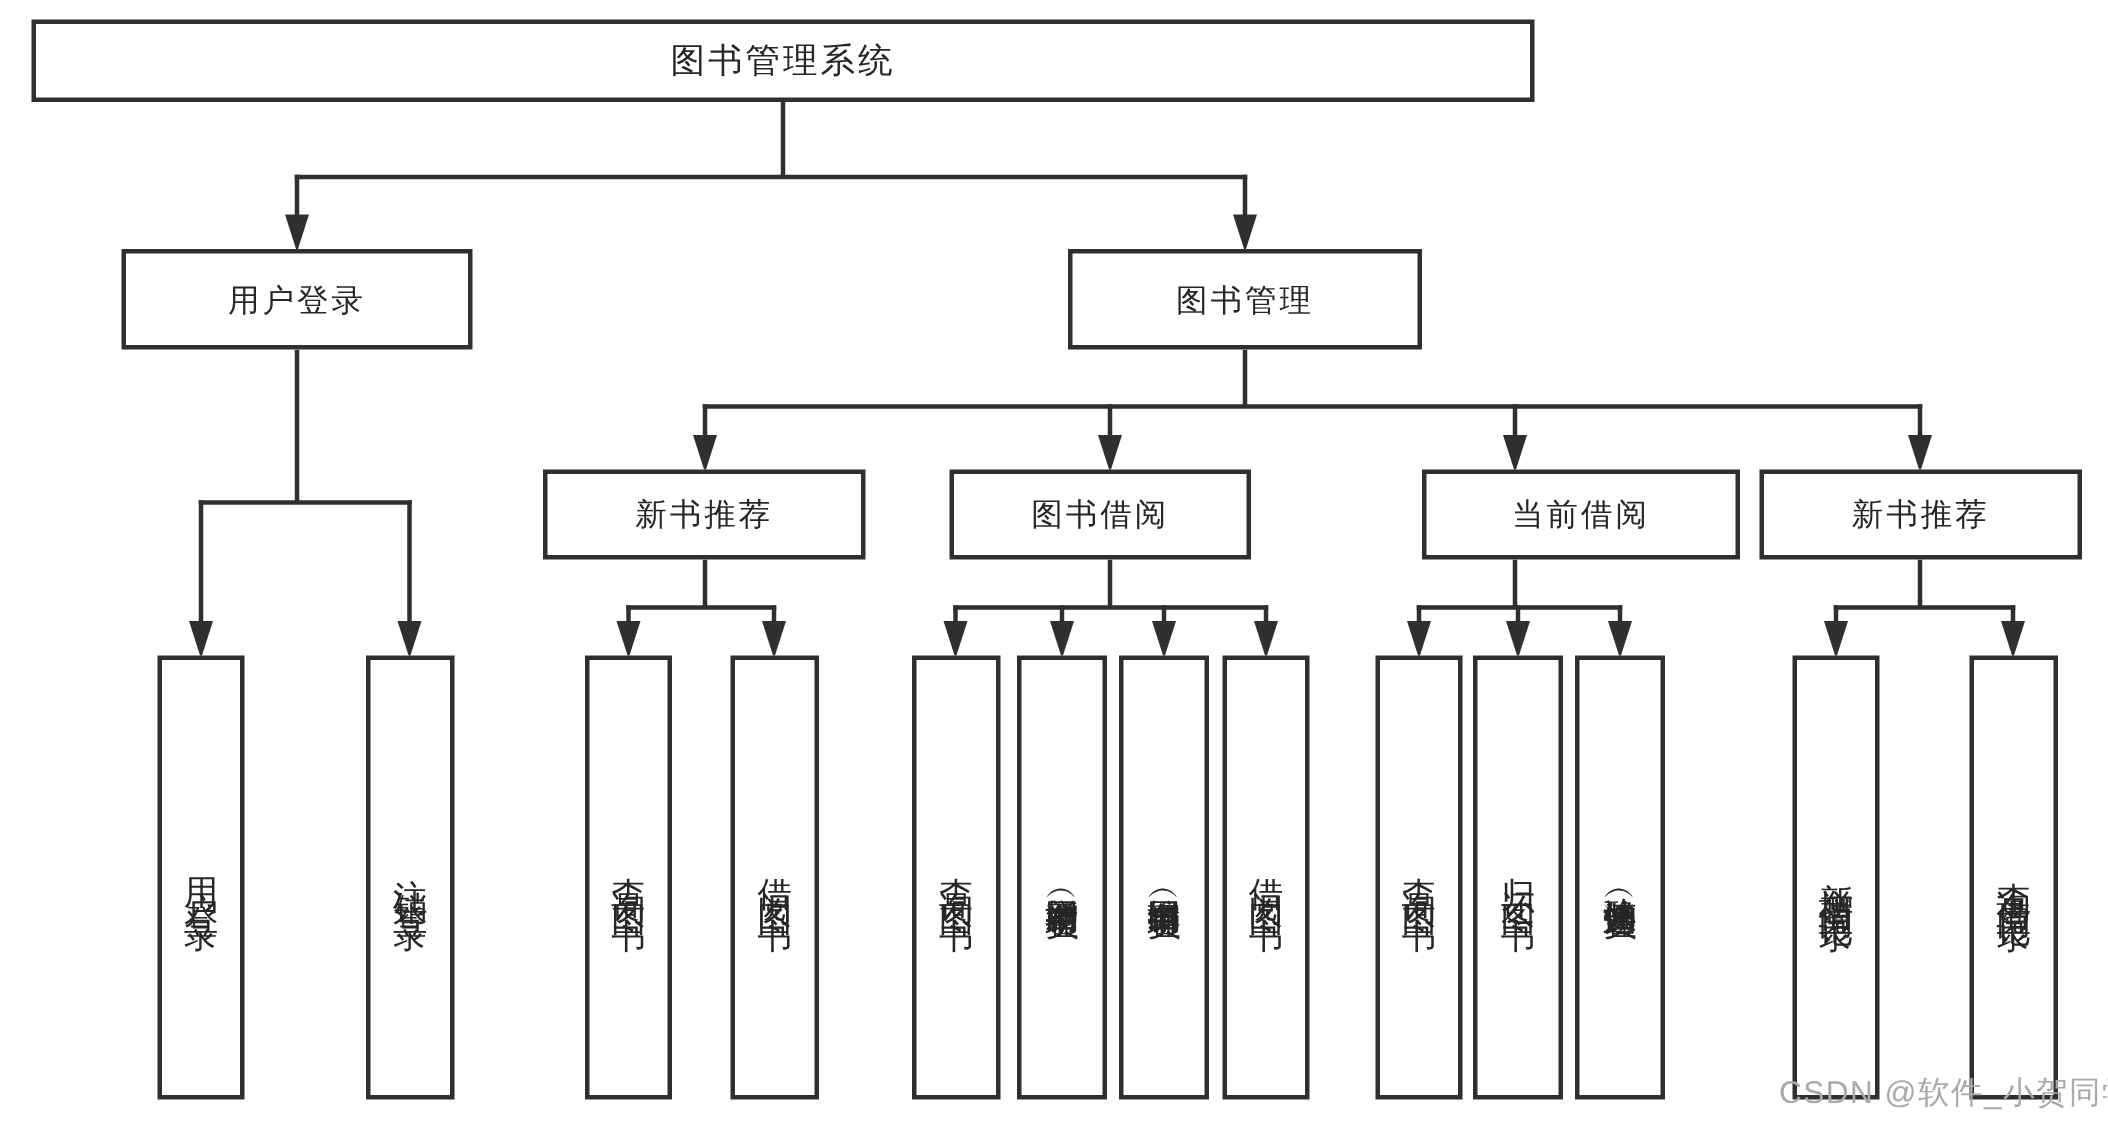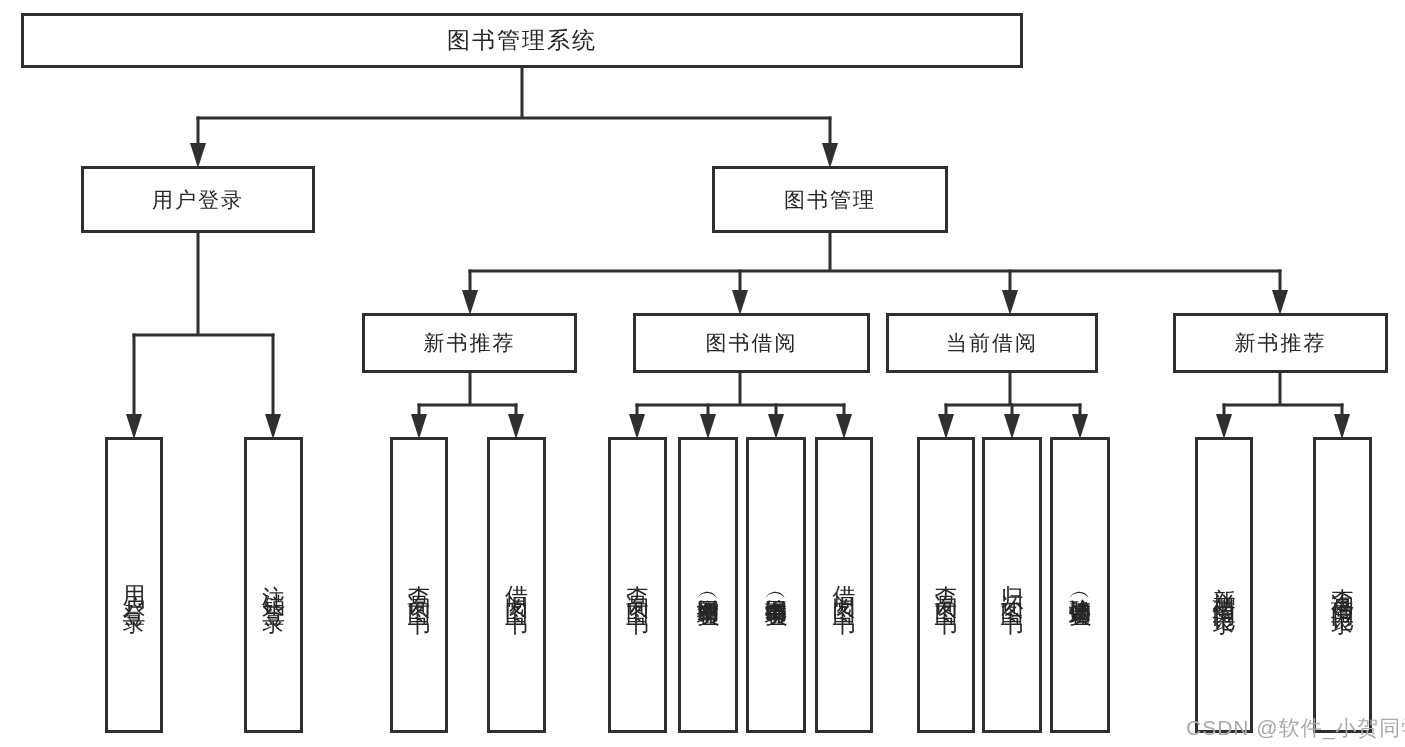--- a/index.html
+++ b/index.html
@@ -133,22 +133,22 @@
       <polygon points="1334,414 1350,414 1342,439"></polygon>
     </g>
   </svg>
 
   <div class="box h root-box" style="left:21px; top:13px; width:1002px; height:55px;">图书管理系统</div>
 
   <div class="box h" style="left:81px; top:166px; width:234px; height:67px;">用户登录</div>
   <div class="box h" style="left:362px; top:313px; width:215px; height:60px;">新书推荐</div>
 
   <div class="box h" style="left:712px; top:166px; width:236px; height:67px;">图书管理</div>
-  <div class="box h" style="left:633px; top:313px; width:237px; height:60px;">图书借阅</div>
-  <div class="box h" style="left:886px; top:313px; width:212px; height:60px;">当前借阅</div>
+  <div class="box h" style="left:633px; top:313px; width:201px; height:60px;">图书借阅</div>
+  <div class="box h" style="left:948px; top:313px; width:212px; height:60px;">当前借阅</div>
   <div class="box h" style="left:1173px; top:313px; width:215px; height:60px;">新书推荐</div>
 
   <div class="box v" style="left:105px; top:437px; width:58px; height:296px;">用户登录</div>
   <div class="box v" style="left:244px; top:437px; width:59px; height:296px;">注销登录</div>
 
   <div class="box v" style="left:390px; top:437px; width:58px; height:296px;">查询图书</div>
   <div class="box v" style="left:487px; top:437px; width:59px; height:296px;">借阅图书</div>
 
   <div class="box v" style="left:608px; top:437px; width:59px; height:296px;">查询图书</div>
   <div class="box v tight" style="left:678px; top:437px; width:60px; height:296px;">新增图书（管理员）</div>

